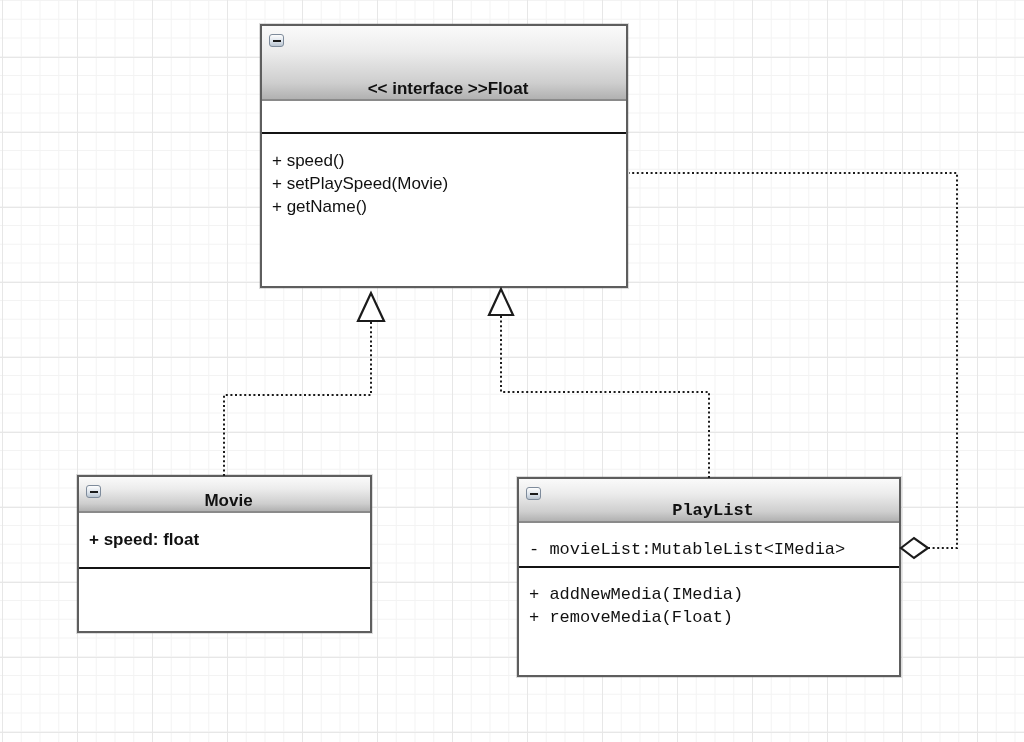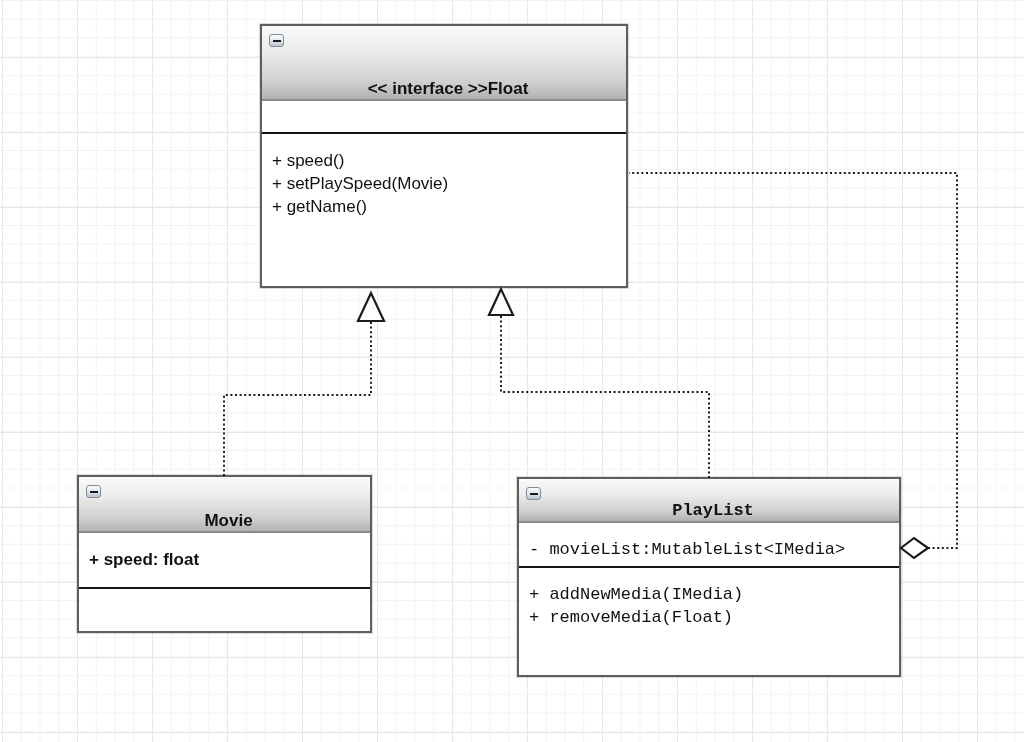--- a/index.html
+++ b/index.html
@@ -110,21 +110,21 @@
     </div>
     <div class="uml-attrs" style="height:33px;"></div>
     <div class="uml-methods pad-top" style="height:152px;">
       <div class="member-line">+ speed()</div>
       <div class="member-line">+ setPlaySpeed(Movie)</div>
       <div class="member-line">+ getName()</div>
     </div>
   </div>
 
   <div class="uml-class" style="left:77px; top:475px; width:295px; height:158px;">
-    <div class="uml-header" style="height:56px;">
+    <div class="uml-header" style="height:36px;">
       <span class="collapse-btn">
         <span class="minus-bar"></span>
       </span>
       <div class="class-name">Movie</div>
     </div>
     <div class="uml-attrs pad-top" style="height:56px;font-weight:bold;">
       <div class="member-line">+ speed: float</div>
     </div>
     <div class="uml-methods" style="height:54px;"></div>
   </div>

